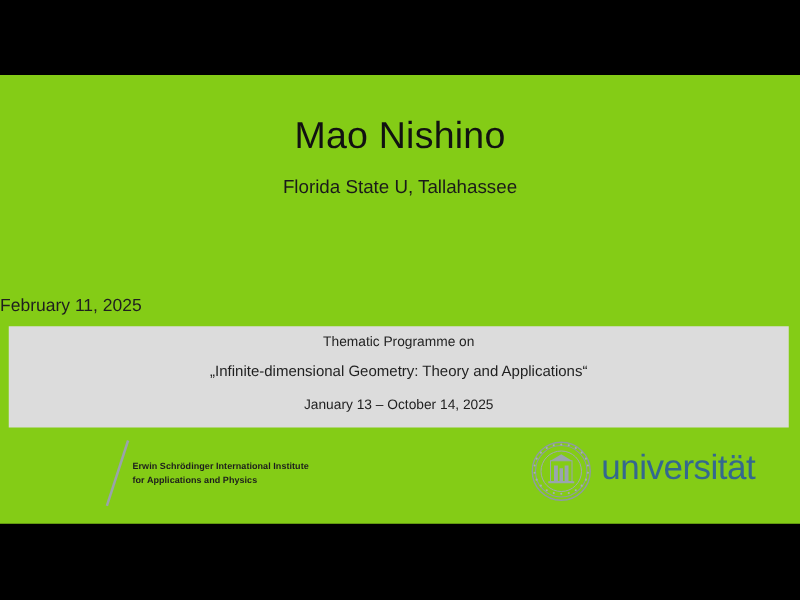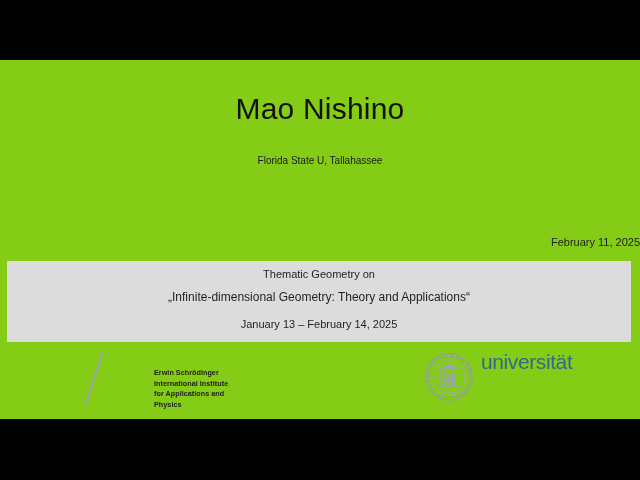--- a/index.html
+++ b/index.html
@@ -53,45 +53,44 @@
     color: #111111;
     letter-spacing: 0.2px;
   }
 
   .affiliation {
     position: absolute;
     left: 0;
     top: 81px;
     width: 640px;
     text-align: center;
-    font-size: 10px;
+    font-size: 15px;
     font-weight: 400;
     color: #1a1a1a;
-    margin-top: 14px;
   }
 
   .talk-title {
     position: absolute;
     left: 0;
     top: 112px;
     width: 640px;
     text-align: center;
     font-size: 24px;
     font-weight: 400;
     color: #111111;
     letter-spacing: -0.1px;
   }
 
   .talk-date {
     position: absolute;
     left: 0;
     top: 176px;
     width: 640px;
-    text-align: right;
-    font-size: 11px;
+    text-align: left;
+    font-size: 14px;
     font-weight: 400;
     color: #1f1f1f;
   }
 
   
   .programme-box {
     position: absolute;
     left: 7px;
     top: 201px;
     width: 624px;
@@ -141,42 +140,42 @@
     position: absolute;
     left: 75px;
     top: 11px;
     width: 145px;
     font-size: 7.2px;
     font-weight: bold;
     line-height: 10.5px;
     color: #1d1d1d;
     letter-spacing: 0.05px;
   }
-  .esi-sub span { display: block; margin-left: 48px; }
+  .esi-sub span { display: block; }
 
   
   .uw-logo {
     position: absolute;
     left: 424px;
     top: 290px;
     width: 185px;
     height: 55px;
   }
   .uw-seal {
     position: absolute;
     left: 0;
     top: 2px;
     width: 50px;
     height: 50px;
   }
   .uw-text {
     position: absolute;
     left: 57px;
-    top: 1px;
-    font-size: 21px;
+    top: 13px;
+    font-size: 28px;
     line-height: 22px;
     font-weight: 400;
     color: #34688f;
     letter-spacing: -0.4px;
   }
   .uw-text span { display: block; }
 </style>
 </head>
 <body>
 
@@ -187,23 +186,23 @@
   <div id="slide">
 
     <div class="speaker-name">Mao Nishino</div>
 
     <div class="affiliation">Florida State U, Tallahassee</div>
 
 
     <div class="talk-date">February 11, 2025</div>
 
     <div class="programme-box">
-      <div class="programme-line l1">Thematic Geometry on</div>
+      <div class="programme-line l1">Thematic Programme on</div>
       <div class="programme-line l2">„Infinite-dimensional Geometry: Theory and Applications“</div>
-      <div class="programme-line l3">January 13 – February 14, 2025</div>
+      <div class="programme-line l3">January 13 – October 14, 2025</div>
     </div>
 
     <div class="esi-logo">
       <div class="esi-slash"></div>
       <div class="esi-sub">
         <span>Erwin Schrödinger International Institute</span>
         <span>for Applications and Physics</span>
       </div>
     </div>
 

